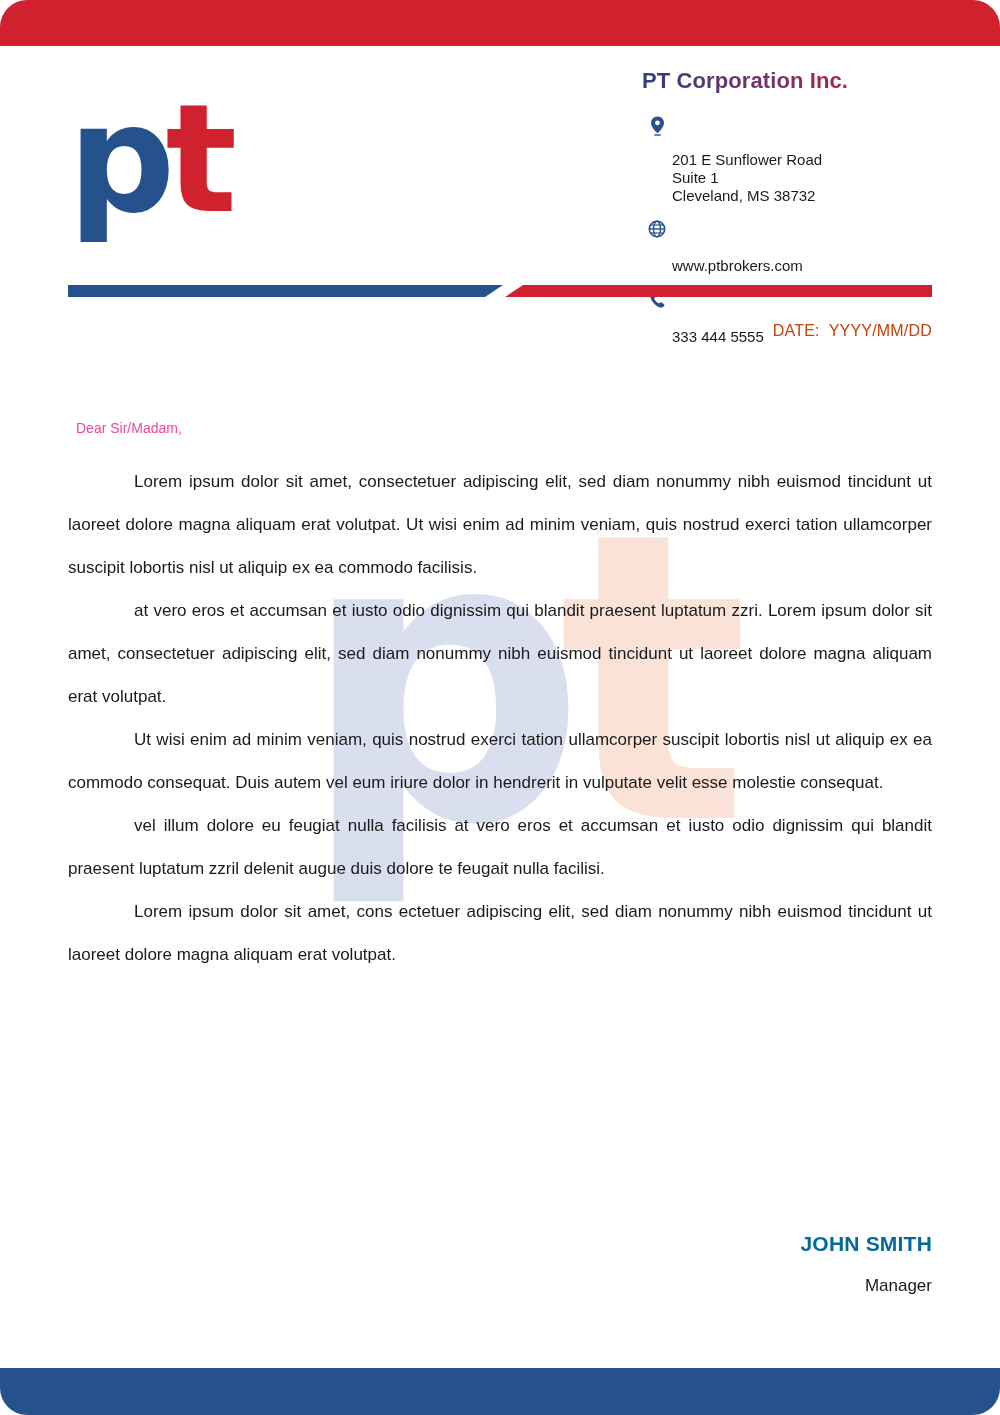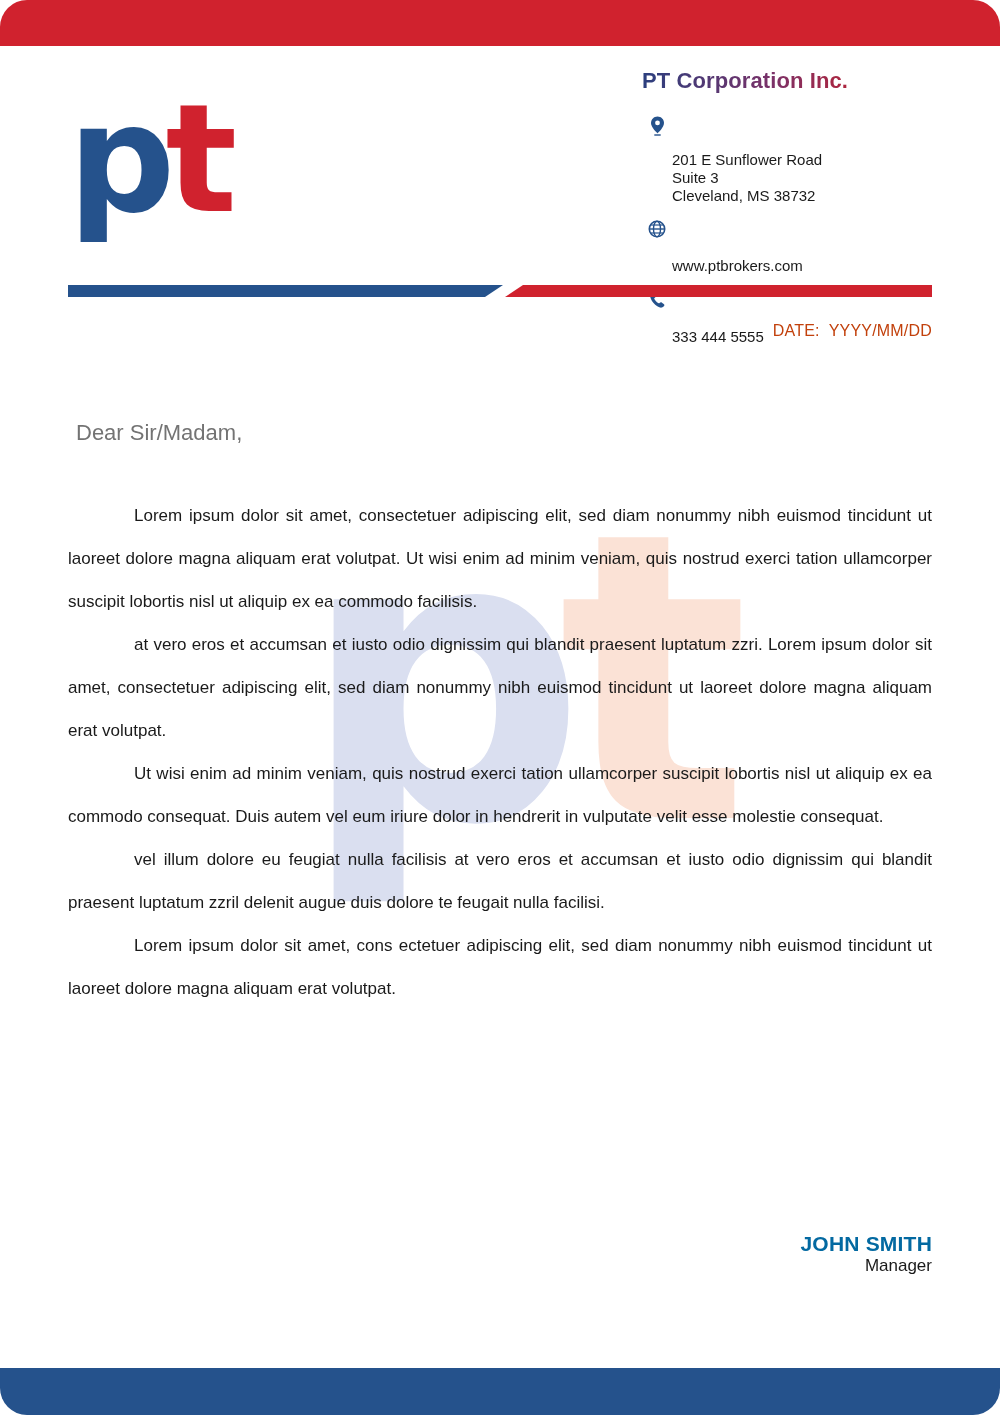--- a/index.html
+++ b/index.html
@@ -134,24 +134,24 @@
 
   
   .body {
     position: absolute;
     left: 68px;
     top: 420px;
     width: 864px;
     z-index: 1;
   }
   .salutation {
-    font-size: 22px;
-    color: #737373;
+    font-size: 14px;
+    color: #ec4899;
     margin-left: 8px;
-    margin-bottom: 48px;
+    margin-bottom: 24px;
   }
   .para {
     font-size: 17px;
     color: #1a1a1a;
     line-height: 43px;
     text-align: justify;
     text-indent: 66px;
     margin-bottom: 0px;
   }
   .para.j { text-align: justify; }
@@ -166,21 +166,21 @@
   }
   .sig-name {
     font-size: 21px;
     font-weight: bold;
     color: #0369a1;
     letter-spacing: 0.2px;
   }
   .sig-title {
     font-size: 17px;
     color: #1a1a1a;
-    margin-top: 0;
+    margin-top: 20px;
   }
 
   
   .footer {
     position: absolute;
     left: 0;
     top: 1368px;
     width: 1000px;
     height: 47px;
     background: #25528c;
@@ -205,21 +205,21 @@
       <div class="contact-row">
         <div class="ic">
           <svg width="15" height="20" viewBox="0 0 15 20">
             <path d="M7.5 0.6C3.9 0.6 1 3.5 1 7.1c0 4.6 6.5 10.3 6.5 10.3S14 11.7 14 7.1C14 3.5 11.1 0.6 7.5 0.6z" fill="#25528c"></path>
             <circle cx="7.5" cy="6.9" r="2.4" fill="#ffffff"></circle>
             <rect x="4.3" y="18.3" width="6.4" height="1.4" fill="#25528c"></rect>
           </svg>
         </div>
         <div class="tx">
           <div>201 E Sunflower Road</div>
-          <div>Suite 3</div>
+          <div>Suite 1</div>
           <div>Cleveland, MS 38732</div>
         </div>
       </div>
 
       <div class="contact-row single">
         <div class="ic">
           <svg width="18" height="18" viewBox="0 0 18 18">
             <circle cx="9" cy="9" r="7.7" fill="none" stroke="#25528c" stroke-width="1.6"></circle>
             <ellipse cx="9" cy="9" rx="3.5" ry="7.7" fill="none" stroke="#25528c" stroke-width="1.4"></ellipse>
             <line x1="1.3" y1="9" x2="16.7" y2="9" stroke="#25528c" stroke-width="1.4"></line>

